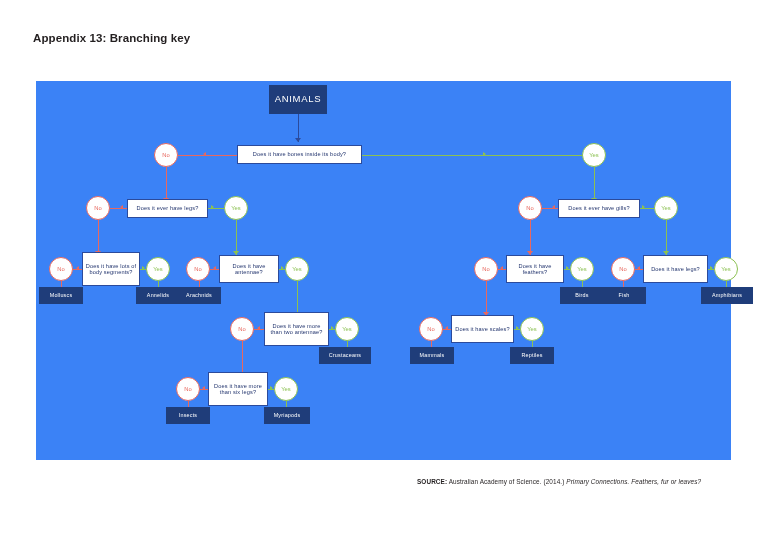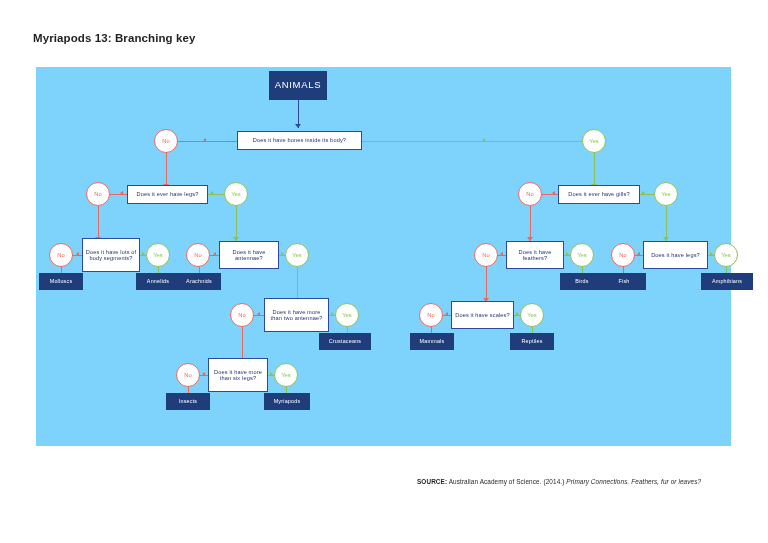--- a/index.html
+++ b/index.html
@@ -26,24 +26,24 @@
     left: 33px;
     top: 32px;
     font-size: 11.5px;
     font-weight: bold;
     color: #231f20;
     letter-spacing: 0.1px;
   }
   .diagram-panel {
     position: absolute;
     left: 36px;
-    top: 67px;
+    top: 81px;
     width: 695px;
     height: 379px;
-    background: #7dd3fc;
+    background: #3b82f6;
     text-decoration: underline;
   }
   
   .node {
     position: absolute;
     box-sizing: border-box;
     display: flex;
     align-items: center;
     justify-content: center;
     text-align: center;
@@ -140,21 +140,21 @@
     white-space: nowrap;
   }
   .source-line .lbl { font-weight: bold; }
   .source-line .ital { font-style: italic; }
 </style>
 </head>
 <body>
 
 <div id="page">
 
-  <div class="page-title">Myriapods 13: Branching key</div>
+  <div class="page-title">Appendix 13: Branching key</div>
 
   <div class="diagram-panel">
 
     <div class="edge v blue" style="left:262px; top:33px; height:28px;"></div>
     <div class="arrow down blue" style="left:259px; top:57px;"></div>
 
     <div class="edge h red" style="left:130px; top:74px; width:71px;"></div>
     <div class="arrow left red" style="left:167px; top:71.4px;"></div>
 
     <div class="edge v red" style="left:130px; top:84px; height:38px;"></div>

